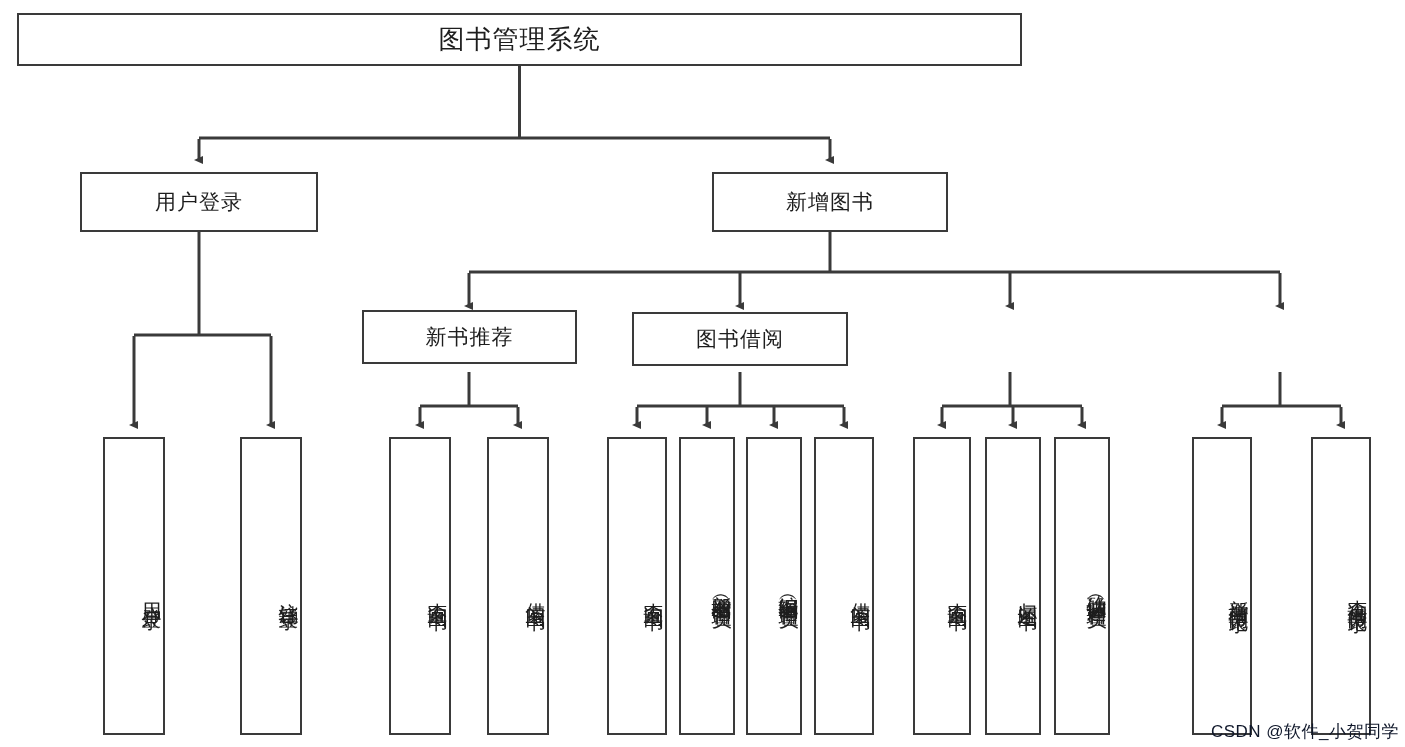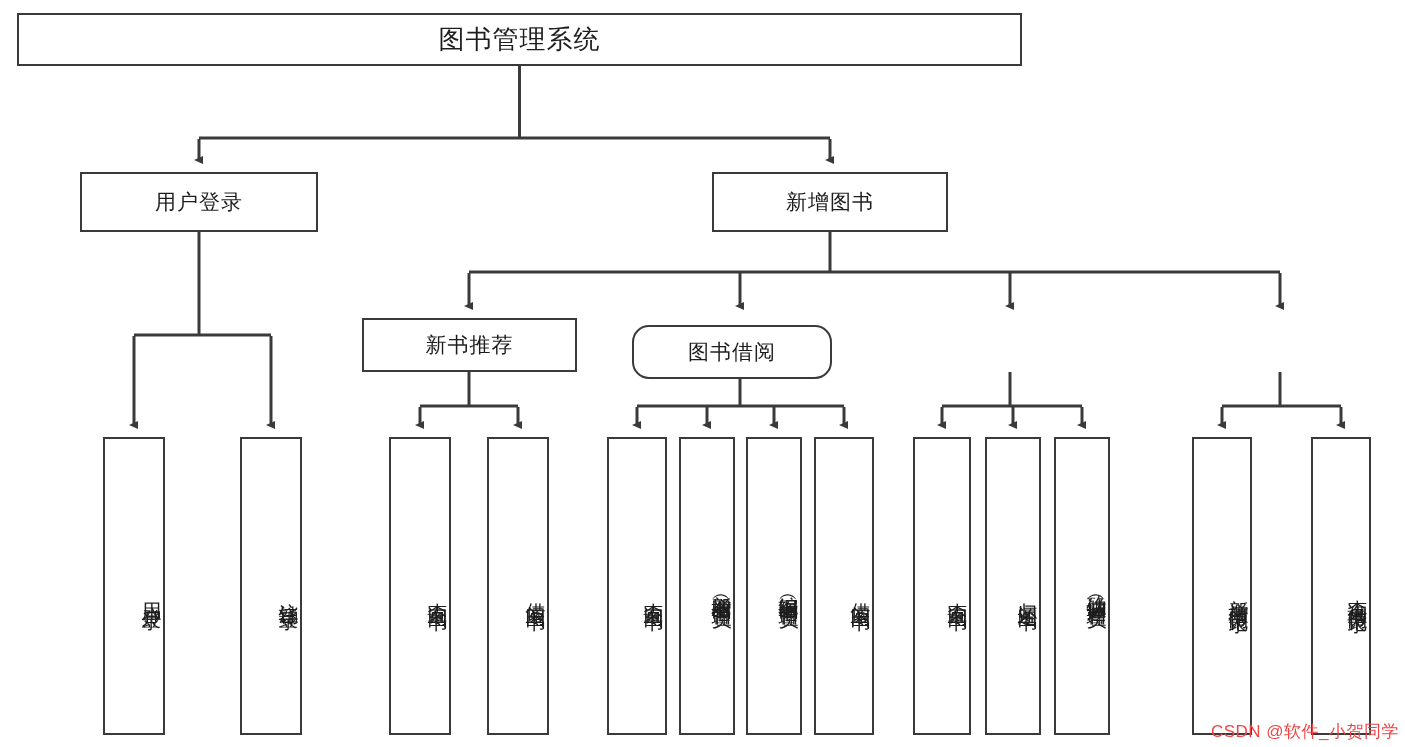--- a/index.html
+++ b/index.html
@@ -62,21 +62,21 @@
   .node.leaf .vtext {
     writing-mode: vertical-rl;
     text-orientation: upright;
     display: block;
   }
   .watermark {
     position: absolute;
     right: 6px;
     bottom: 4px;
     font-size: 17px;
-    color: #ef4444;
+    color: #0f172a;
     letter-spacing: 0.5px;
     white-space: nowrap;
     font-family: "Liberation Sans", "DejaVu Sans", sans-serif;
   }
 </style>
 </head>
 <body>
 
 <div id="canvas">
 
@@ -135,25 +135,25 @@
   </div>
 
   <div class="node horizontal" style="left:80px; top:172px; width:238px; height:60px;">
     <span>用户登录</span>
   </div>
 
   <div class="node horizontal" style="left:712px; top:172px; width:236px; height:60px;">
     <span>新增图书</span>
   </div>
 
-  <div class="node horizontal" style="left:362px; top:318px; width:215px; height:54px;">
+  <div class="node horizontal" style="left:362px; top:310px; width:215px; height:54px;">
     <span>新书推荐</span>
   </div>
 
-  <div class="node horizontal" style="left:632px; top:325px; width:200px; height:54px;border-radius:17px;">
+  <div class="node horizontal" style="left:632px; top:312px; width:216px; height:54px;">
     <span>图书借阅</span>
   </div>
 
 
 
   <div class="node leaf" style="left:103px; top:437px; width:62px; height:298px;">
     <span class="vtext">用户登录</span>
   </div>
 
   <div class="node leaf" style="left:240px; top:437px; width:62px; height:298px;">

